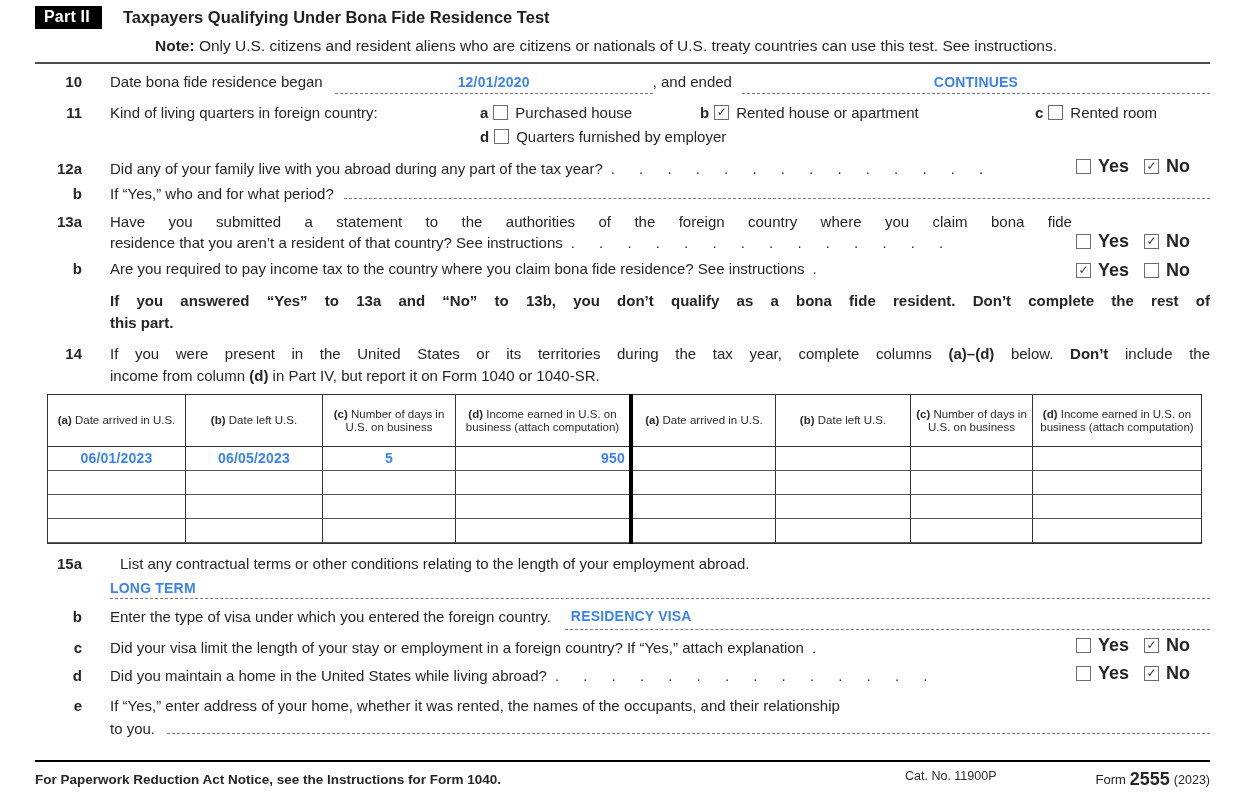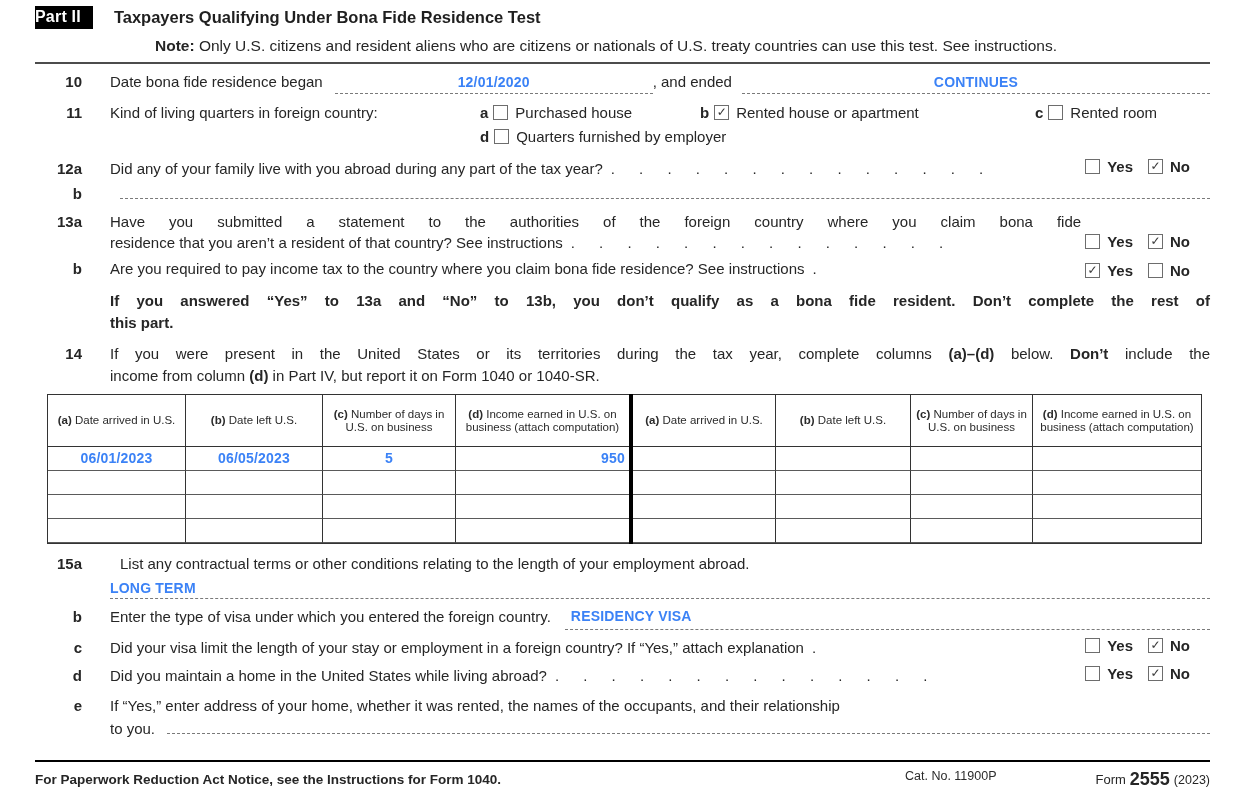--- a/index.html
+++ b/index.html
@@ -4,21 +4,21 @@
 <style>
   * { margin:0; padding:0; box-sizing:border-box; }
   html,body { background:#fff; }
   body { width:1244px; height:806px; overflow:hidden;
          font-family:"Liberation Sans", sans-serif; color:#262626; }
   .page { position:relative; width:1244px; height:806px; padding:6px 34px 0 35px; }
 
   
   .hdr { display:flex; align-items:flex-start; }
   .partbox { background:#000; color:#fff; font-weight:bold; font-size:16px;
-             padding:2px 12px 3px 0; letter-spacing:.2px; }
+             padding:2px 12px 3px 9px; letter-spacing:.2px; }
   .title { font-weight:bold; font-size:16.5px; margin-left:21px; padding-top:2px; color:#1f1f1f; }
   .note { margin-left:120px; margin-top:6px; font-size:15.5px; line-height:22px; max-width:1046px; }
   .rule { border-top:2px solid #4c4c4c; margin-top:5px; }
 
   
   .row { display:flex; align-items:baseline; font-size:15px; line-height:21px; }
   .num { width:47px; flex:none; text-align:right; font-weight:bold; }
   .rc  { margin-left:28px; flex:1; min-width:0; }
   b.inb { font-weight:bold; }
 
@@ -46,21 +46,21 @@
         background:#fff; text-align:center; line-height:12px; font-size:12px;
         color:#3a3a3a; vertical-align:-2px; flex:none; }
   .opt .cb { margin-right:7px; }
 
   
   .q { margin-top:9px; }
   .q .rc { display:flex; align-items:baseline; }
   .dots { flex:1; min-width:0; overflow:hidden; white-space:nowrap;
           word-spacing:20px; margin:0 8px; }
   .ans { display:flex; align-items:center; flex:none; margin-left:4px; margin-right:20px; }
-  .ans .yn { font-weight:bold; font-size:15px; }
+  .ans .yn { font-weight:bold; font-size:18px; }
   .ans .cb { margin-right:7px; }
   .ans .gap { width:15px; }
 
   .just { text-align:justify; text-align-last:justify; }
 
   .r12b .rc { display:flex; align-items:baseline; }
   .f12b { flex:1; margin-left:10px; height:14px; }
 
   .q13a { margin-top:7px; }
   .q13a .rc .l2 { display:flex; align-items:baseline; }
@@ -178,20 +178,21 @@
         <span class="gap"></span>
         <span class="cb"><span>✓</span></span>
         <span class="yn">No</span>
       </span>
     </div>
   </div>
 
   <div class="row r12b" style="margin-top:4px;">
     <div class="num">b</div>
     <div class="rc">
+      <span>If “Yes,” who and for what period?</span>
       <span class="dashf f12b"></span>
     </div>
   </div>
 
   <div class="row q13a">
     <div class="num">13a</div>
     <div class="rc outer">
       <div style="flex:1; min-width:0;">
         <div class="just">Have you submitted a statement to the authorities of the foreign country where you claim bona fide</div>
         <div class="l2">

